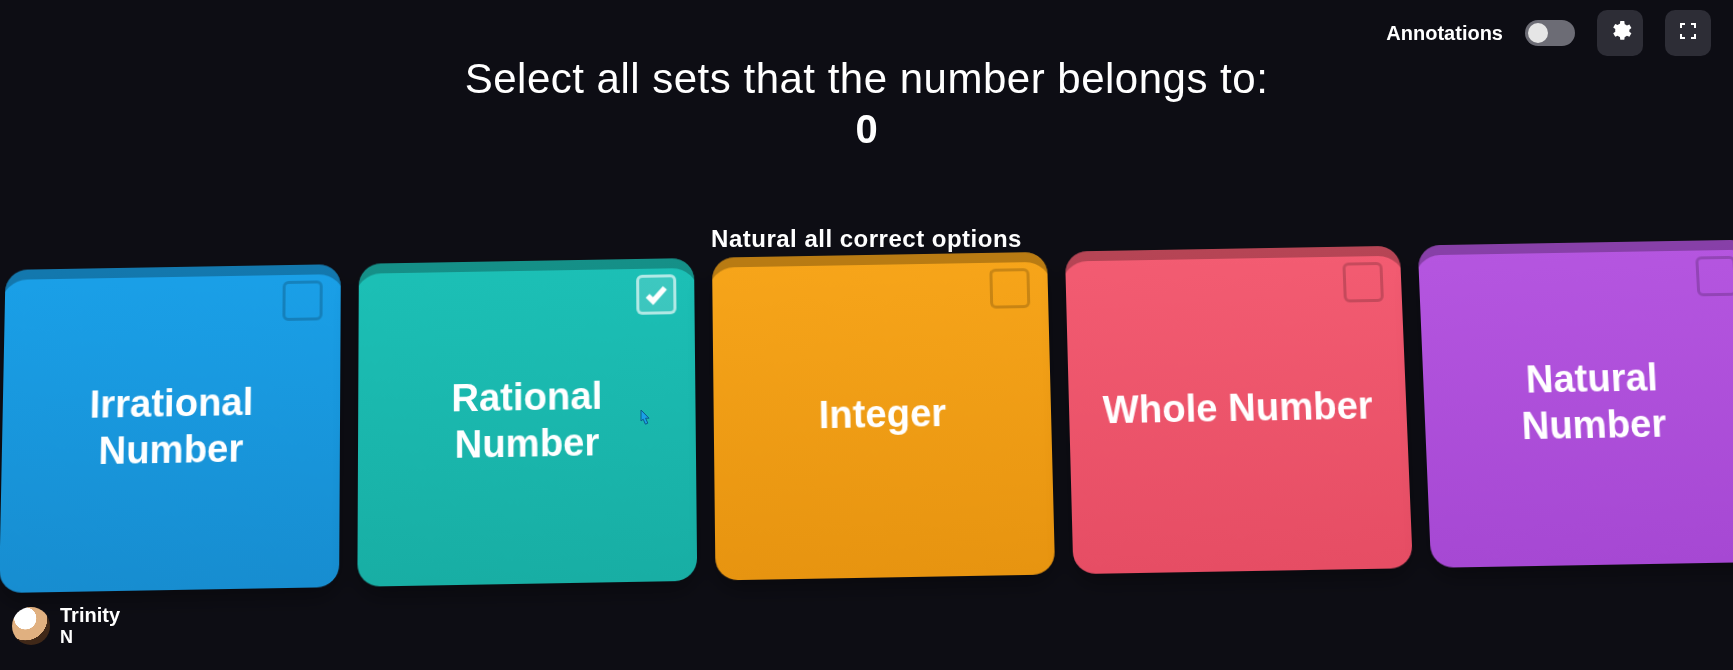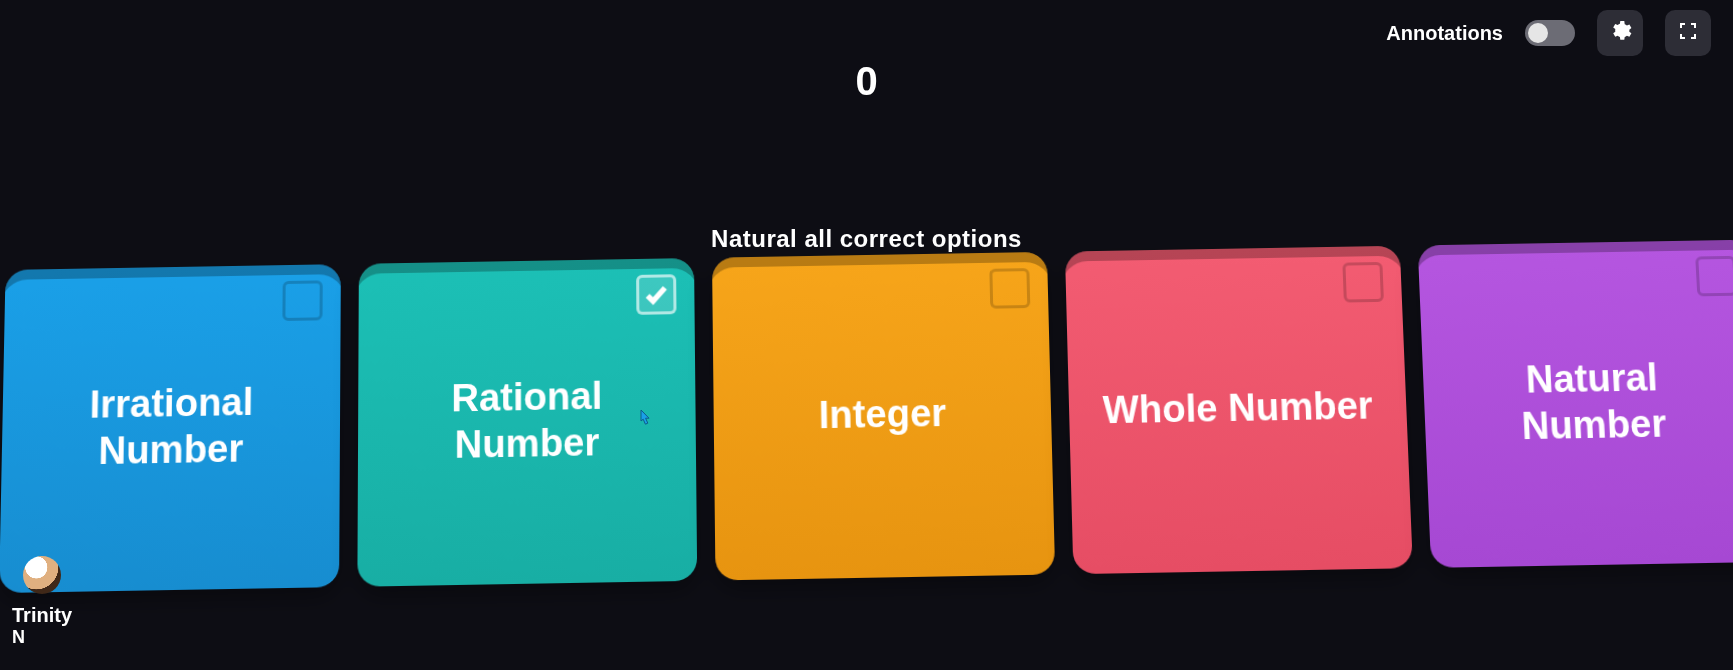--- a/index.html
+++ b/index.html
@@ -78,21 +78,21 @@
 
     .c-blue   { background:linear-gradient(#1aa0e8,#178dd0); }
     .c-teal   { background:linear-gradient(#1cc0b6,#18aea4); }
     .c-orange { background:linear-gradient(#f7a51a,#e79410); }
     .c-pink   { background:linear-gradient(#f35c72,#e64d64); }
     .c-purple { background:linear-gradient(#b556e0,#a648d3); }
 
     
     .user{
       position:absolute; left:12px; bottom:22px;
-      display:flex; align-items:center; gap:10px;flex-direction:column;
+      display:flex; align-items:center; gap:10px;
     }
     .user .avatar{
       width:38px; height:38px; border-radius:50%;
       background:radial-gradient(circle at 35% 30%, #fff 0 30%, #e0b080 31% 60%, #402818 61% 100%);
     }
     .user .lines .name{ font-size:20px; font-weight:700; }
     .user .lines .sub { font-size:18px; font-weight:600; }
 
     
     .cursor{
@@ -118,20 +118,21 @@
   <div class="sq-btn">
     <span>
       <svg viewBox="0 0 24 24">
           <path d="M4 4h5v2H6v3H4V4zm11 0h5v5h-2V6h-3V4zM4 15h2v3h3v2H4v-5zm14 0h2v5h-5v-2h3v-3z"></path>
         </svg>
     </span>
   </div>
 </div>
 
 <div class="question">
+  <div class="prompt">Select all sets that the number belongs to:</div>
   <div class="num">0</div>
 </div>
 <div class="instr">Natural all correct options</div>
 
 <div class="cards">
   <div class="card c-blue">
     <div class="chk"></div>
     <div class="label">Irrational Number</div>
   </div>
   <div class="card c-teal checked">

